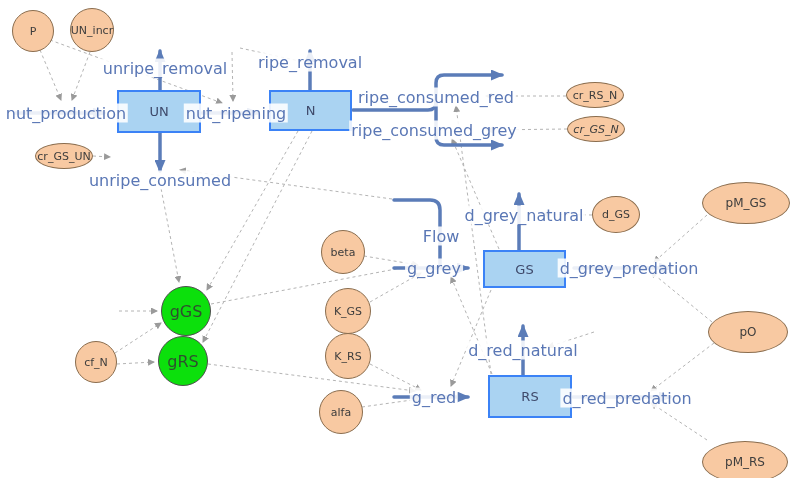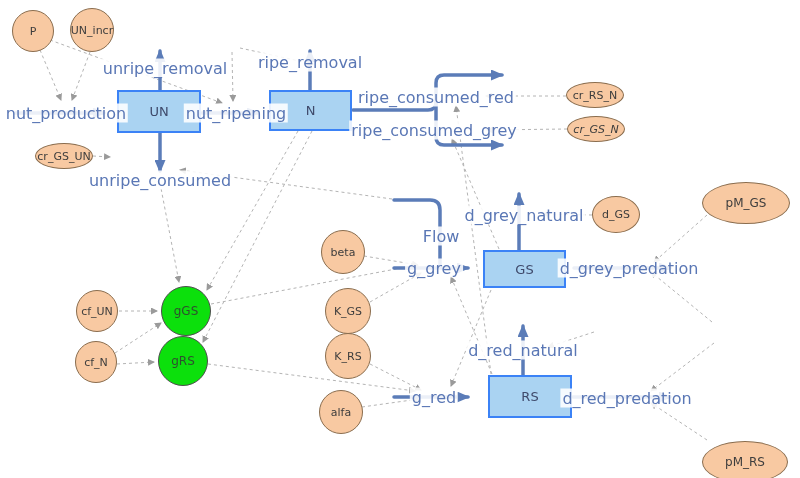--- a/index.html
+++ b/index.html
@@ -3,21 +3,21 @@
 <meta charset="utf-8">
 <style>
   html,body{margin:0;padding:0;background:#fff;}
   #canvas{position:relative;width:800px;height:478px;background:#ffffff;overflow:hidden;
           font-family:"DejaVu Sans",sans-serif;}
   #wires{position:absolute;left:0;top:0;z-index:1;}
   .node{position:absolute;display:flex;align-items:center;justify-content:center;
         box-sizing:border-box;z-index:2;}
   .stock{background:#aad3f2;border:2px solid #3b82f6;color:#3f4a6b;font-size:13px;}
   .conv{background:#f8c9a2;border:1.5px solid #8a6d4e;border-radius:50%;color:#3d3d3d;font-size:11px;}
-  .green{background:#0ce00c;border:1.5px solid #4d4d4d;border-radius:50%;color:#2f4f2f;font-size:12px;}
+  .green{background:#0ce00c;border:1.5px solid #4d4d4d;border-radius:50%;color:#2f4f2f;font-size:16px;}
   .flabel{position:absolute;z-index:3;color:#5a77b5;font-size:16px;white-space:nowrap;
           transform:translate(-50%,-50%);background:rgba(255,255,255,0.88);padding:0 2px;}
 </style>
 </head>
 <body>
 
 <div id="canvas">
 
   <svg id="wires" width="800" height="478">
     <defs>
@@ -105,41 +105,41 @@
     </div>
   <div class="node conv" style="left:325px;top:288px;width:46px;height:46px;">
       <span>K_GS</span>
     </div>
   <div class="node conv" style="left:325px;top:333px;width:46px;height:46px;">
       <span>K_RS</span>
     </div>
   <div class="node conv" style="left:319px;top:390px;width:44px;height:44px;">
       <span>alfa</span>
     </div>
-  <div class="node conv" style="left:76px;top:290px;width:42px;height:42px;">
-      <span>cf_UN</span>
-    </div>
   <div class="node conv" style="left:592px;top:196px;width:48px;height:37px;">
       <span>d_GS</span>
     </div>
   <div class="node conv" style="left:75px;top:341px;width:42px;height:42px;">
       <span>cf_N</span>
     </div>
 
   <div class="node conv" style="left:35px;top:143px;width:58px;height:26px;">
       <span>cr_GS_UN</span>
     </div>
   <div class="node conv" style="left:566px;top:82px;width:58px;height:26px;">
       <span>cr_RS_N</span>
     </div>
   <div class="node conv" style="left:567px;top:116px;width:58px;height:26px;font-style:italic;">
       <span>cr_GS_N</span>
     </div>
   <div class="node conv" style="left:702px;top:182px;width:88px;height:42px;font-size:12px;">
       <span>pM_GS</span>
+    </div>
+  <div class="node conv" style="left:708px;top:311px;width:80px;height:42px;font-size:12px;">
+      <span>pO</span>
     </div>
   <div class="node conv" style="left:702px;top:441px;width:86px;height:42px;font-size:12px;">
       <span>pM_RS</span>
     </div>
 
   <div class="node green" style="left:161px;top:286px;width:50px;height:50px;">
       <span>gGS</span>
     </div>
   <div class="node green" style="left:158px;top:336px;width:50px;height:50px;">
       <span>gRS</span>

